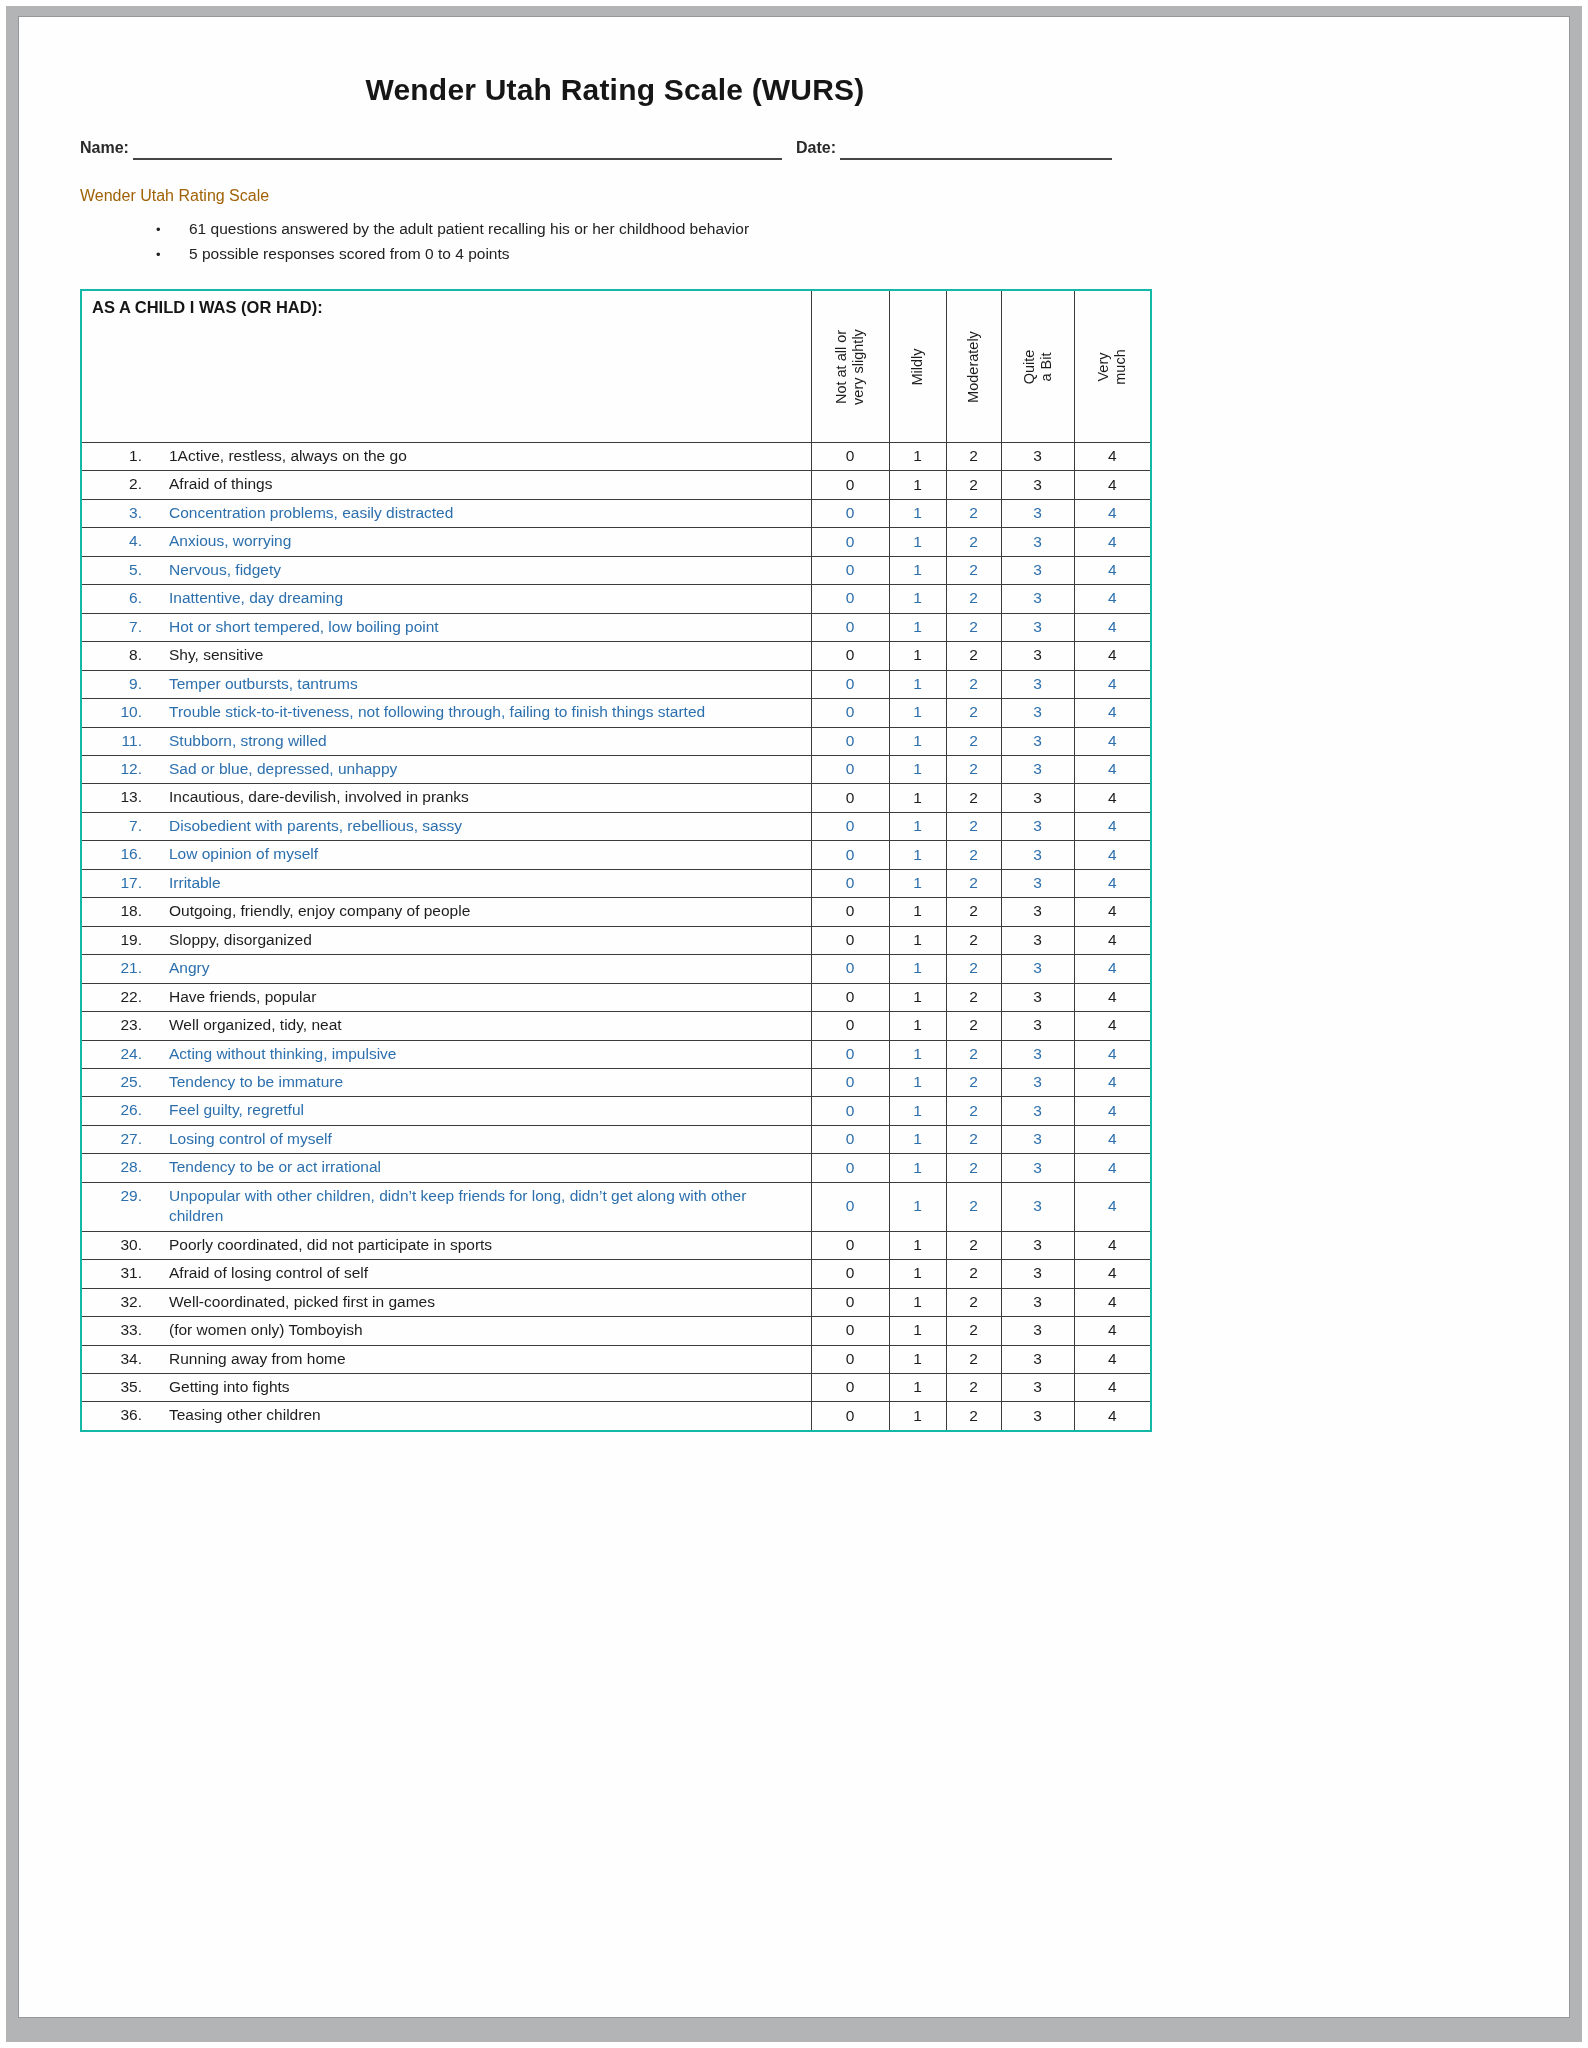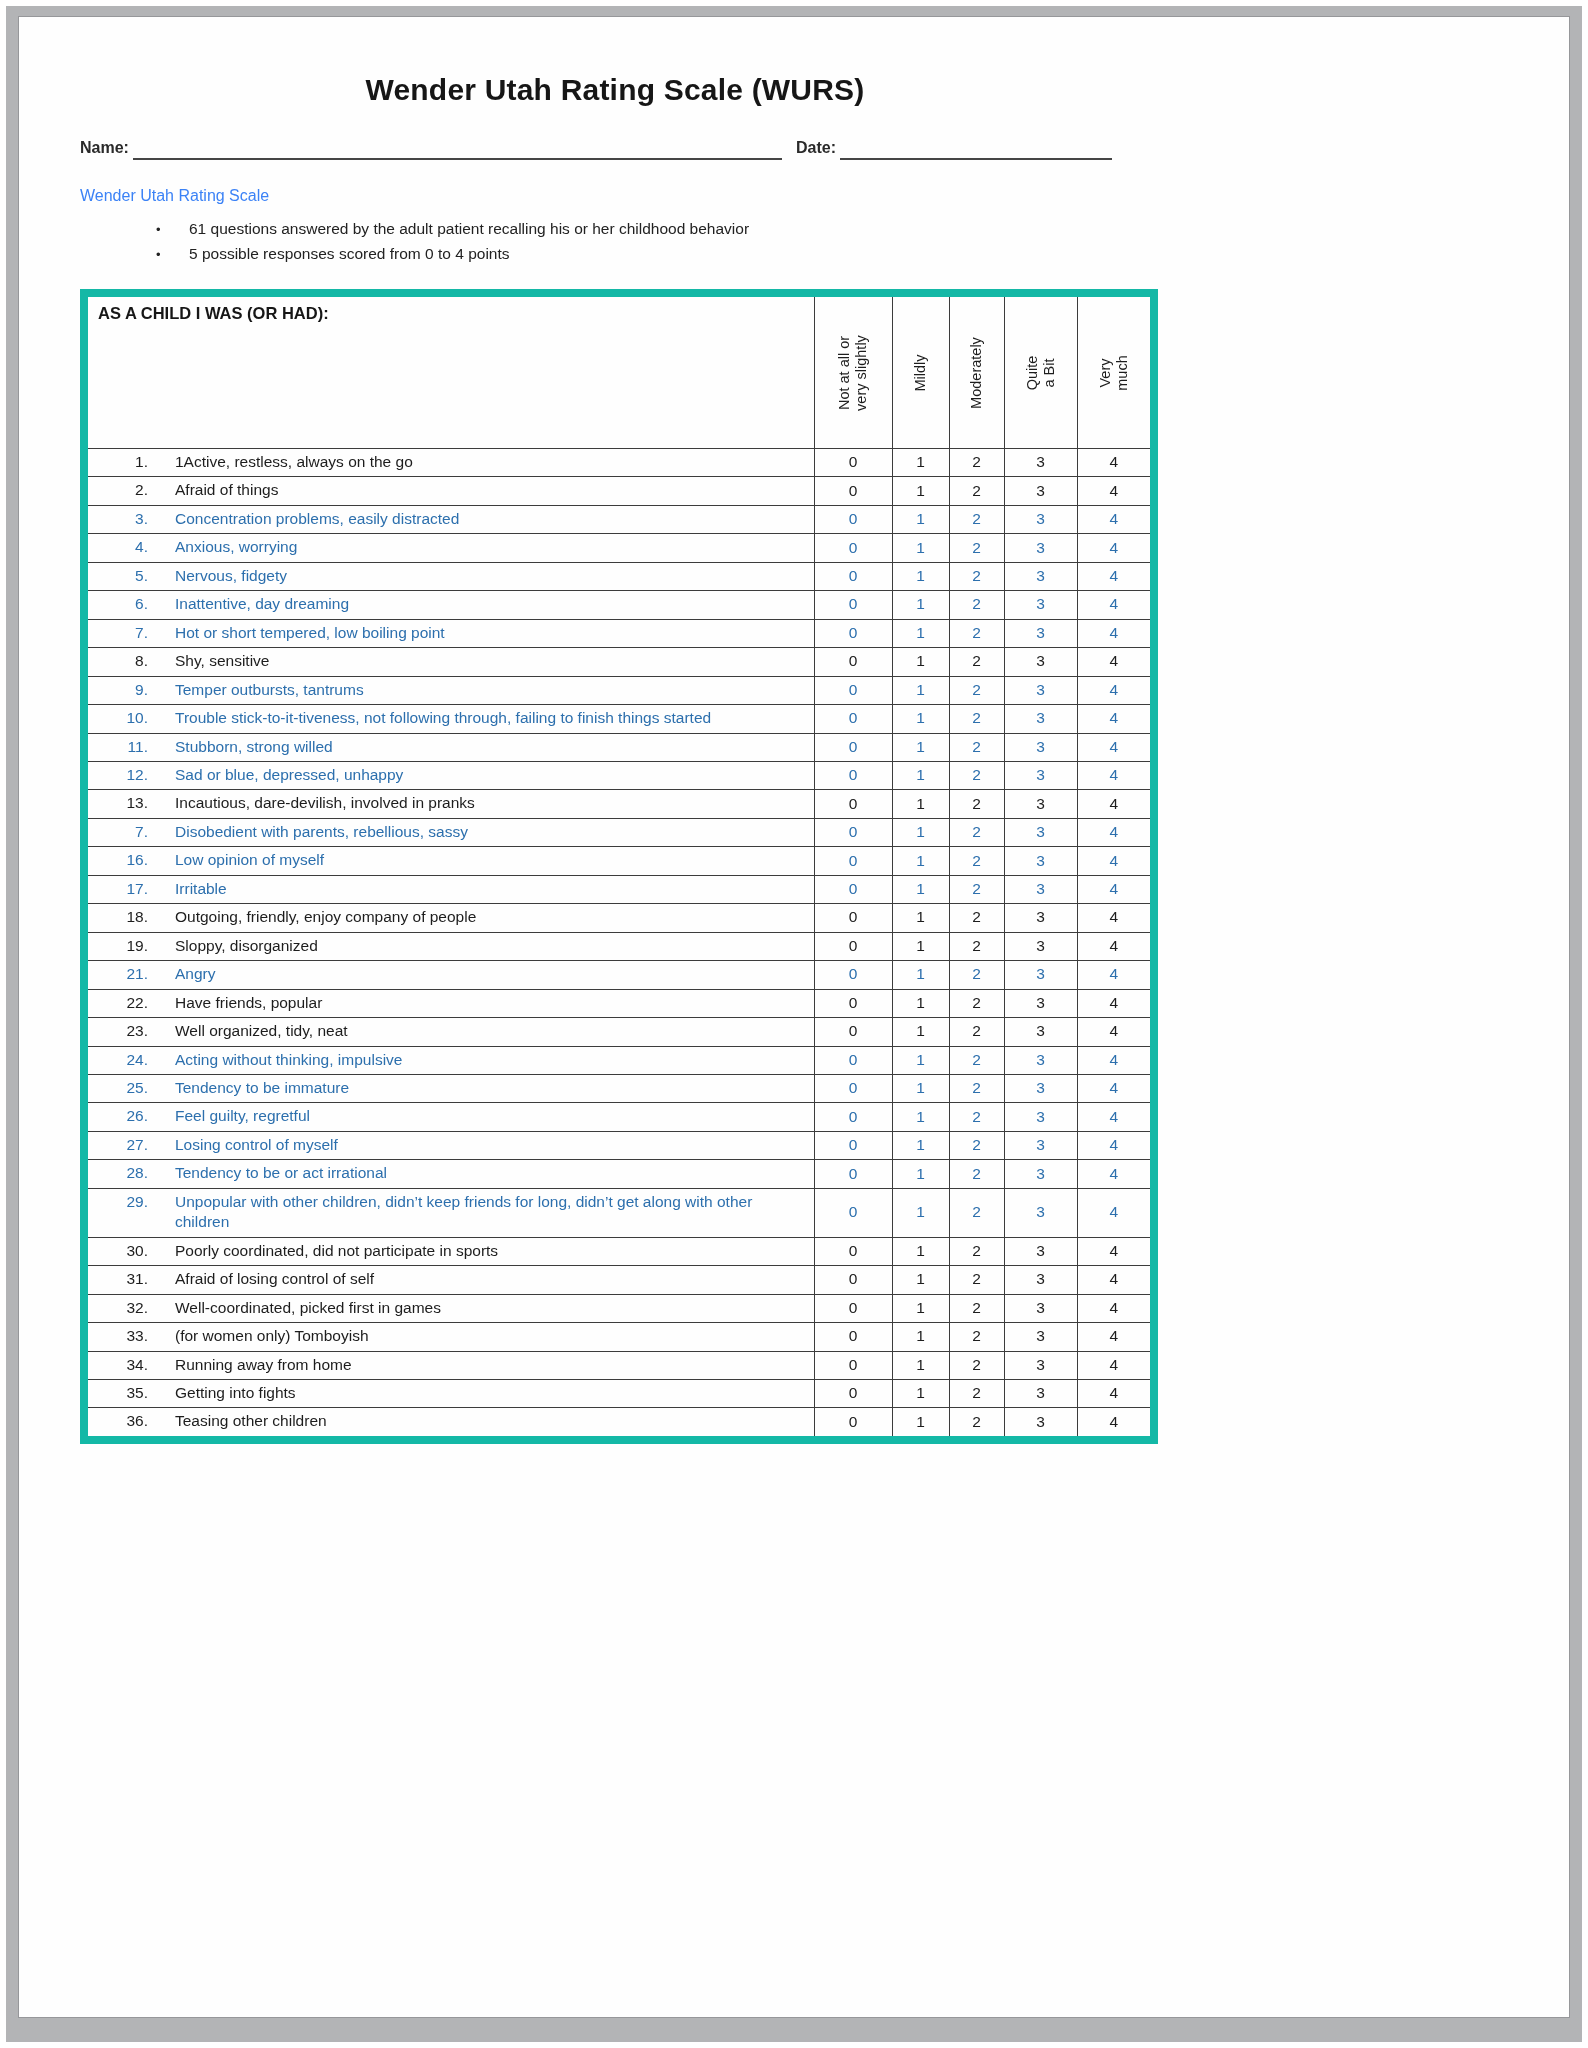--- a/index.html
+++ b/index.html
@@ -24,30 +24,30 @@
 
   .fields-row {
     display: flex; align-items: flex-start;
     margin-top: 32px; width: 1032px;
     font-size: 16px; font-weight: bold; color: #2a2a2a;
   }
   .fill { display: inline-block; border-bottom: 2px solid #454545; height: 19px; }
   .fill.name { flex: 1; margin: 0 14px 0 4px; }
   .fill.date { width: 272px; margin-left: 4px; }
 
-  .subtitle { margin-top: 27px; font-size: 16px; color: #3b82f6; }
+  .subtitle { margin-top: 27px; font-size: 16px; color: #a16207; }
 
   ul.bullets { list-style: none; margin: 15px 0 0 76px; padding: 0; font-size: 15.5px; color: #222222; }
   ul.bullets li { margin: 7px 0; display: flex; }
   .bullet-mark { width: 33px; font-size: 13px; padding-top: 2px; }
 
   table.wurs {
     margin-top: 26px; width: 1070px;
     border-collapse: collapse; table-layout: fixed;
-    border: 8px solid #14b8a6; font-size: 15.5px;
+    border: 2px solid #14b8a6; font-size: 15.5px;
   }
   .wurs th, .wurs td { border: 1px solid #3c3c3c; }
 
   th.qhead {
     height: 137px; vertical-align: top; text-align: left;
     padding: 7px 10px; font-size: 16.5px; font-weight: bold; color: #161616;
   }
   th.score-col { position: relative; height: 137px; }
   .rot {
     position: absolute; left: 50%; top: 50%; width: 126px;

